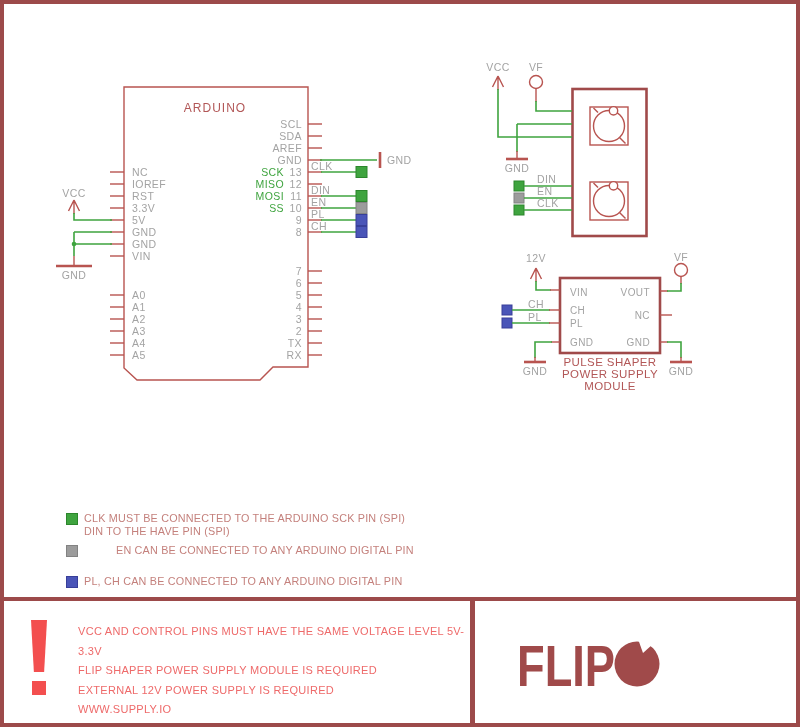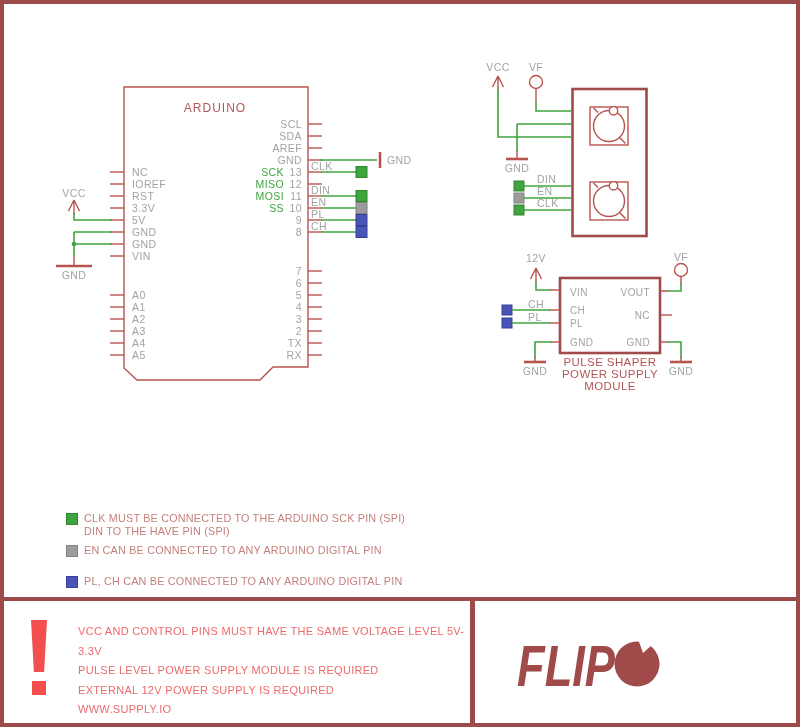--- a/index.html
+++ b/index.html
@@ -21,21 +21,21 @@
   .sq-blue{fill:#4a55b8;stroke:#383f99;stroke-width:1;}
   
   .legend{position:absolute;left:62px;top:468px;margin-top:40px;}
   .lg-item{display:flex;align-items:flex-start;}
   .lg-sq{width:10px;height:10px;margin-right:6px;margin-top:1px;flex:0 0 auto;}
   .lg-lines{font-size:10.8px;color:#c4807c;letter-spacing:.2px;line-height:12.5px;}
   
   .band{position:absolute;left:0;top:593px;width:792px;height:122px;border-top:4px solid #9c4a4a;display:flex;}
   .notes-cell{position:relative;width:466px;height:100%;}
   .divider{width:5px;background:#9c4a4a;}
-  .logo-cell{position:relative;flex:1;font-style:italic;}
+  .logo-cell{position:relative;flex:1;}
   .alert{position:absolute;left:27px;top:19px;width:16px;}
   .alert-bar{width:16px;height:52px;background:#f34f4f;clip-path:polygon(0 0,100% 0,82% 100%,18% 100%);}
   .alert-dot{width:14px;height:14px;background:#f34f4f;margin:9px auto 0 auto;}
   .notes{position:absolute;left:74px;top:21px;font-size:11px;line-height:19.5px;color:#ee6a6a;letter-spacing:.3px;}
   .flip-text{position:absolute;left:42px;top:36px;font-size:58px;font-weight:bold;color:#a04a4a;line-height:58px;letter-spacing:0px;transform:scaleX(.78);transform-origin:left top;white-space:nowrap;}
   .flip-circle{position:absolute;left:139px;top:39px;}
 </style>
 </head>
 <body>
 
@@ -237,21 +237,21 @@
   </svg>
 
   <div class="legend" id="legend">
       <div class="lg-item" style="margin-bottom: 7px;">
         <span class="lg-sq" style="background: rgb(63, 164, 63); border: 1px solid rgb(44, 134, 44);"></span>
         <div class="lg-lines">
           <div>CLK MUST BE CONNECTED TO THE ARDUINO SCK PIN (SPI)</div>
           <div>DIN TO THE HAVE PIN (SPI)</div>
         </div>
       </div>
-      <div class="lg-item" style="margin-bottom: 18px;">
+      <div class="lg-item" style="margin-bottom: 18px; gap: 32px;">
         <span class="lg-sq" style="background: rgb(156, 156, 156); border: 1px solid rgb(130, 130, 130);"></span>
         <div class="lg-lines">
           <div>EN CAN BE CONNECTED TO ANY ARDUINO DIGITAL PIN</div>
         </div>
       </div>
       <div class="lg-item" style="margin-bottom: 18px;">
         <span class="lg-sq" style="background: rgb(74, 85, 184); border: 1px solid rgb(56, 63, 153);"></span>
         <div class="lg-lines">
           <div>PL, CH CAN BE CONNECTED TO ANY ARDUINO DIGITAL PIN</div>
         </div>
@@ -259,21 +259,21 @@
     </div>
 
   <div class="band">
     <div class="notes-cell">
       <div class="alert">
         <div class="alert-bar"></div>
         <div class="alert-dot"></div>
       </div>
       <div class="notes" id="notes">
           <div>VCC AND CONTROL PINS MUST HAVE THE SAME VOLTAGE LEVEL 5V-3.3V</div>
-          <div>PULSE LEVEL POWER SUPPLY MODULE IS REQUIRED</div>
+          <div>FLIP SHAPER POWER SUPPLY MODULE IS REQUIRED</div>
           <div>EXTERNAL 12V POWER SUPPLY IS REQUIRED</div>
           <div>WWW.SUPPLY.IO</div>
         </div>
     </div>
     <div class="divider"></div>
     <div class="logo-cell">
       <span class="flip-text">FLIP</span>
       <svg class="flip-circle" width="48" height="48">
         <circle cx="23" cy="24" r="22.5" fill="#a04a4a"></circle>
         <polygon points="24,-1 29,13 39,4" fill="#ffffff"></polygon>

